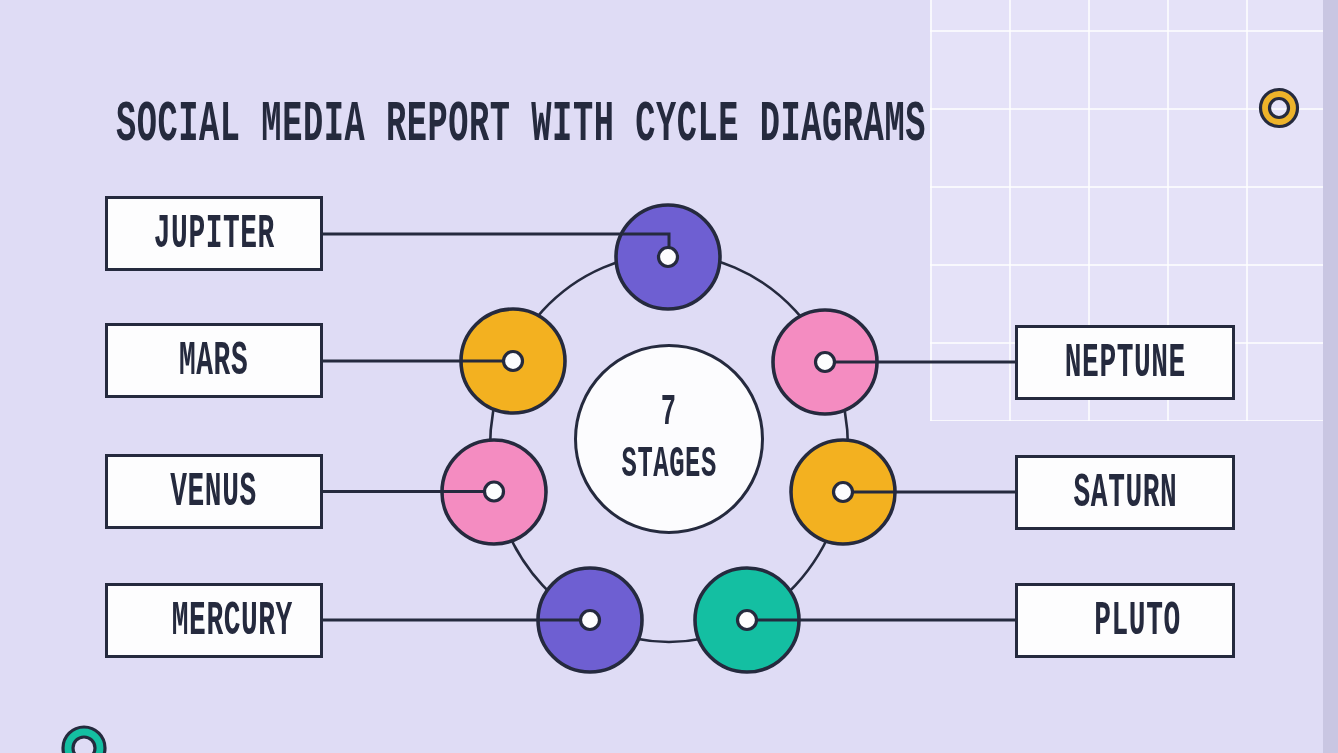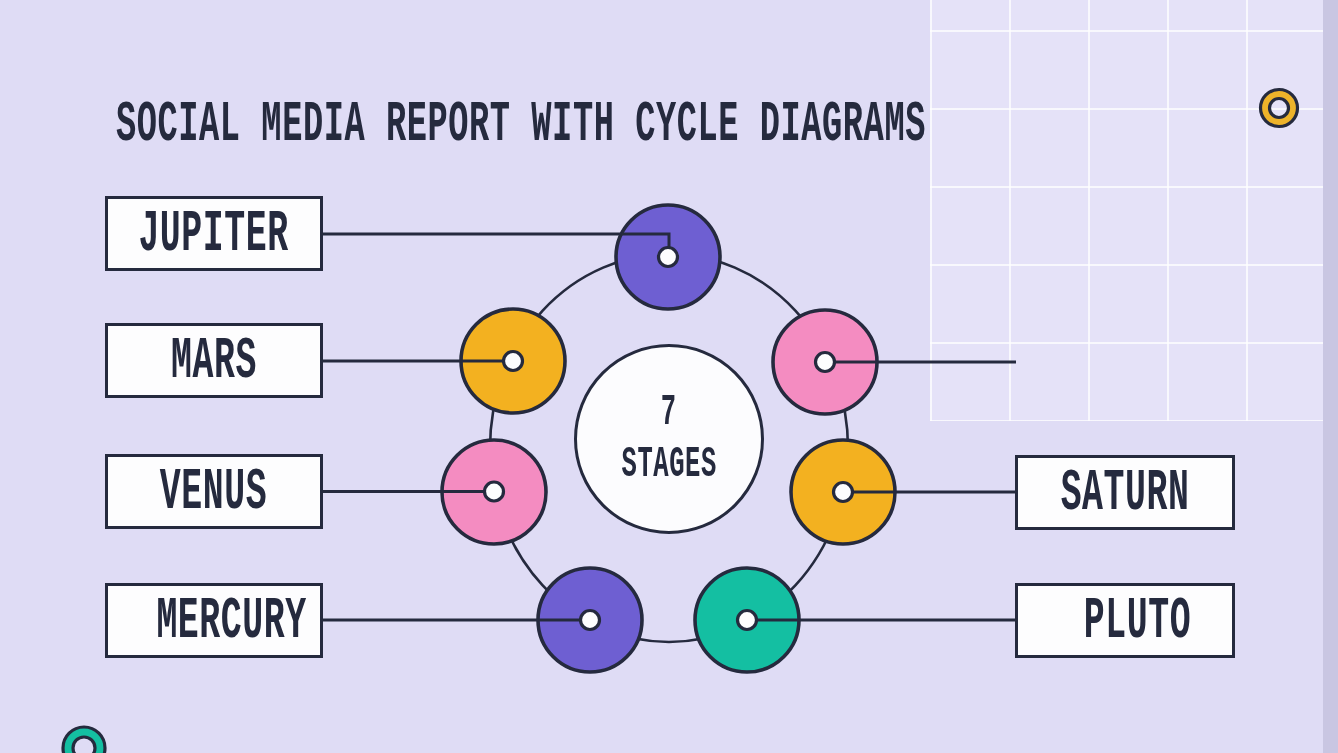--- a/index.html
+++ b/index.html
@@ -29,21 +29,21 @@
   .orbit{fill:none;stroke:#252a3e;stroke-width:2.6px;}
   .stage-circle{stroke:#252a3e;stroke-width:3.6px;}
   .connector{fill:none;stroke:#252a3e;stroke-width:3px;}
   .dot{fill:#fdfdfe;stroke:#252a3e;stroke-width:3.2px;}
   .ring-band{fill:none;}
   .ring-edge{fill:none;stroke:#252a3e;stroke-width:3.2px;}
   .label-box{
     position:absolute;z-index:3;width:218px;height:75px;
     background:#fdfdfe;border:3.6px solid #252a3e;box-sizing:border-box;
     display:flex;align-items:center;justify-content:center;
-    font-size:60px;font-weight:700;color:#252a3e;letter-spacing:1px;
+    font-size:48px;font-weight:700;color:#252a3e;letter-spacing:1px;
   }
   .box-left{left:105px;}
   .box-right{left:1015px;width:220px;}
   .center-circle{
     position:absolute;z-index:3;left:574px;top:344px;width:190px;height:190px;
     background:#fcfcfe;border:3.6px solid #252a3e;border-radius:50%;box-sizing:border-box;
     display:flex;flex-direction:column;align-items:center;justify-content:center;
     font-size:44px;font-weight:700;color:#252a3e;line-height:1.18;letter-spacing:1px;
   }
 </style>
@@ -107,20 +107,23 @@
   <div class="label-box box-left" style="top:323px;">
       <span class="cond-c">MARS</span>
     </div>
   <div class="label-box box-left" style="top:454px;">
       <span class="cond-c">VENUS</span>
     </div>
   <div class="label-box box-left" style="top:583px;padding-left:36px;">
       <span class="cond-c">MERCURY</span>
     </div>
 
+  <div class="label-box box-right" style="top:325px;">
+      <span class="cond-c">NEPTUNE</span>
+    </div>
   <div class="label-box box-right" style="top:455px;text-align:right;">
       <span class="cond-c">SATURN</span>
     </div>
   <div class="label-box box-right" style="top:583px;padding-left:25px;">
       <span class="cond-c">PLUTO</span>
     </div>
 
 </div>
 
 </body></html>

